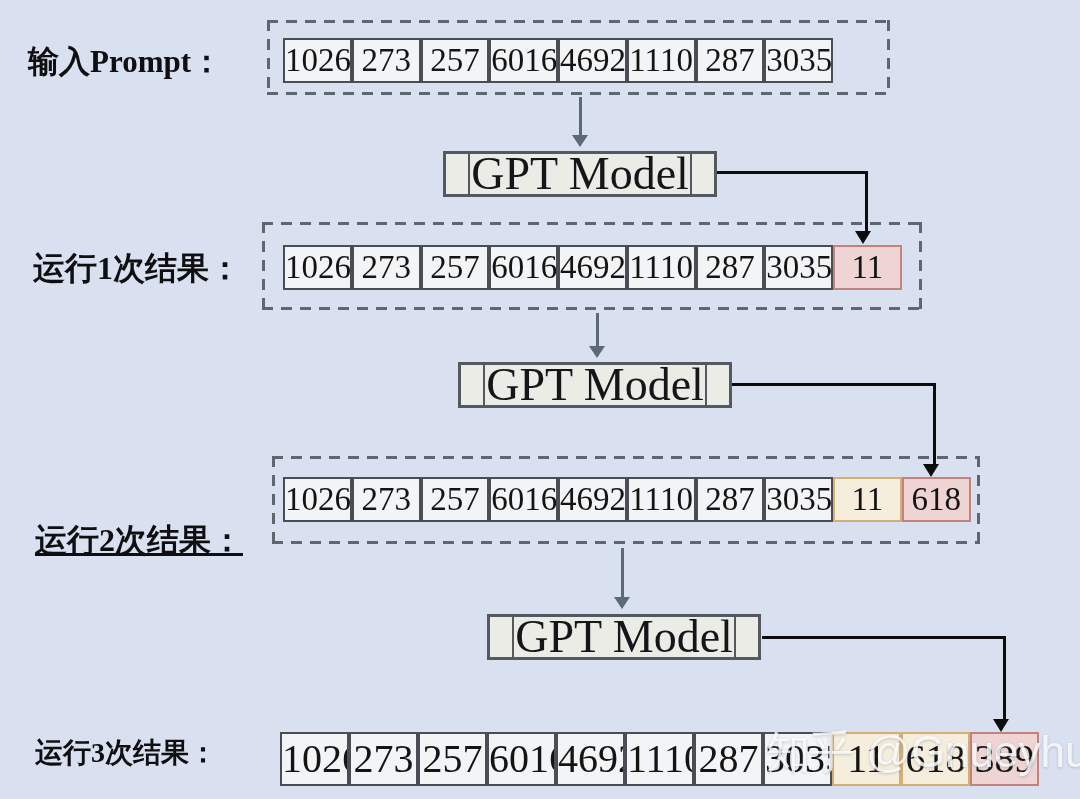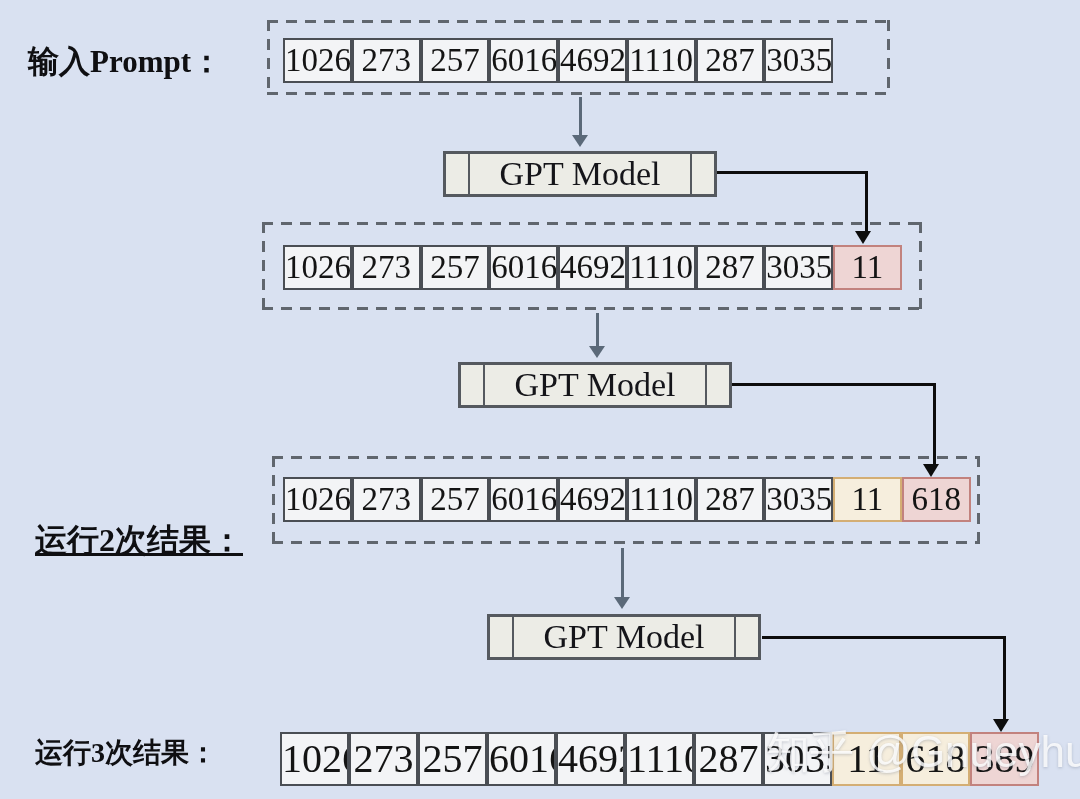--- a/index.html
+++ b/index.html
@@ -27,21 +27,21 @@
 
   .rowlabel{position:absolute;font-family:"Liberation Serif","DejaVu Serif",serif;font-weight:bold;
     color:#0f0f12;white-space:nowrap;}
 
   .gptbox{position:absolute;width:274px;height:46px;box-sizing:border-box;
     border:3px solid var(--gpt-border);background:var(--gpt-bg);display:flex;}
   .gpt-side{width:24px;box-sizing:border-box;}
   .gpt-side.l{border-right:2px solid var(--gpt-border);}
   .gpt-side.r{border-left:2px solid var(--gpt-border);}
   .gpt-text{flex:1;text-align:center;font-family:"Liberation Serif","DejaVu Serif",serif;
-    font-size:34px;line-height:40px;color:#15151a;}
+    font-size:46px;line-height:40px;color:#15151a;}
 
   
   .varrow{position:absolute;width:3px;background:var(--gray-arrow);}
   .varrow::after{content:"";position:absolute;left:50%;bottom:-11px;transform:translateX(-50%);
     width:0;height:0;border-left:8px solid transparent;border-right:8px solid transparent;
     border-top:12px solid var(--gray-arrow);}
 
   
   .conn{position:absolute;box-sizing:border-box;
     border-top:3.5px solid var(--black-arrow);border-right:3.5px solid var(--black-arrow);}
@@ -74,20 +74,21 @@
   <div class="varrow" style="left:578.5px;top:97px;height:39px;"></div>
 
   <div class="gptbox" style="left:443px;top:151px;">
     <div class="gpt-side l"></div>
     <div class="gpt-text">GPT Model</div>
     <div class="gpt-side r"></div>
   </div>
 
   <div class="conn" style="left:717px;top:171px;width:151px;height:61px;"></div>
 
+  <div class="rowlabel" style="left:33px;top:246px;font-size:32px;line-height:44px;">运行1次结果：</div>
   <div class="dashedbox" style="left:262px;top:222px;width:660px;height:88px;"></div>
   <div class="tokens" style="left:283px;top:245px;">
       <div class="cell">1026</div>
       <div class="cell">273</div>
       <div class="cell">257</div>
       <div class="cell">6016</div>
       <div class="cell">4692</div>
       <div class="cell">1110</div>
       <div class="cell">287</div>
       <div class="cell">3035</div>

